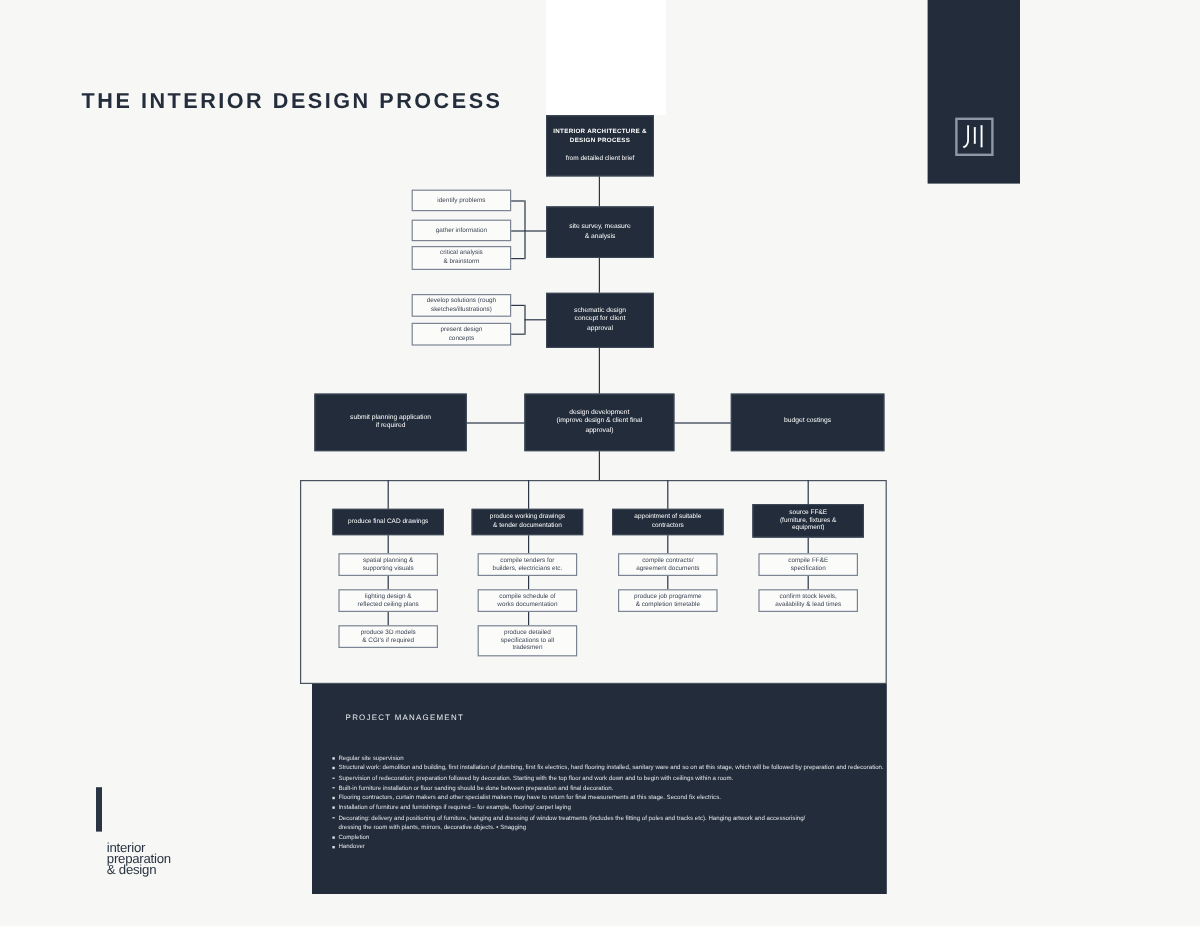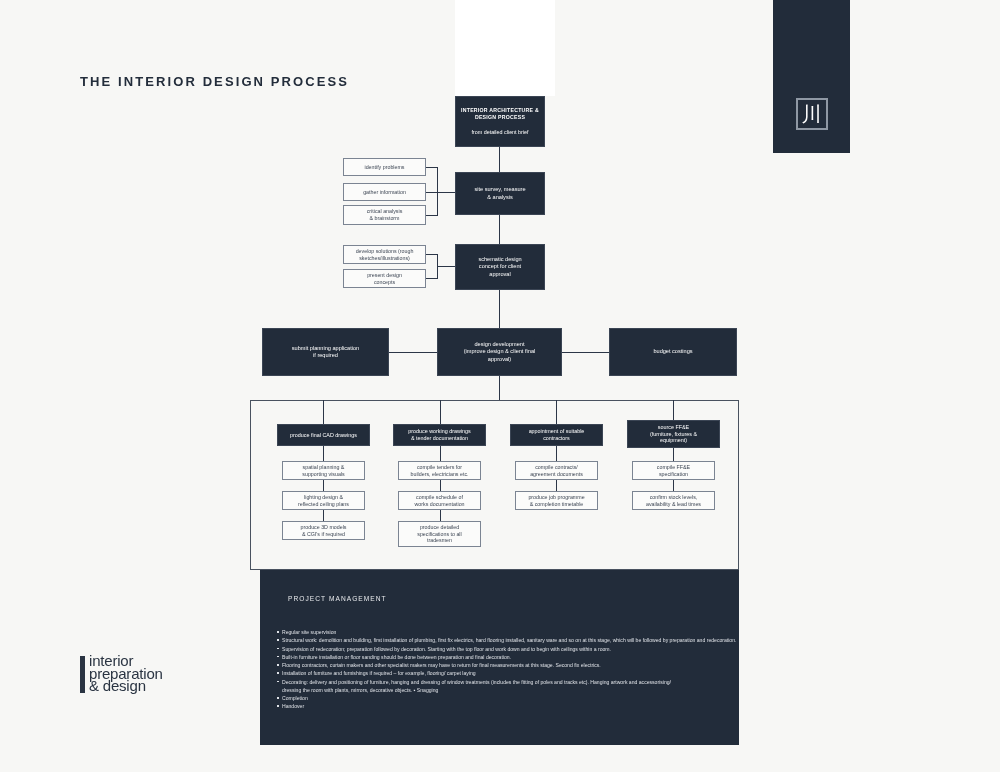--- a/index.html
+++ b/index.html
@@ -18,23 +18,23 @@
   #page {
     position: absolute;
     left: 0; top: 0;
     width: 1000px;
     height: 772px;
   }
   .abs { position: absolute; }
 
   
   #page-title {
-    left: 80px;
+    left: 68px;
     top: 74px;
-    font-size: 13px;
+    font-size: 18px;
     font-weight: bold;
     letter-spacing: 2.1px;
     color: #232d3b;
     white-space: nowrap;
   }
 
   
   .white-band {
     left: 455px;
     top: 0px;
@@ -160,24 +160,25 @@
     align-items: flex-start;
   }
   .logo-bar {
     width: 5px;
     height: 37px;
     background: #2a3442;
     margin-right: 4px;
     margin-top: 1px;
   }
   .logo-words {
-    font-size: 15px;
+    font-size: 11px;
     line-height: 0.84;
     color: #2a3442;
     letter-spacing: -0.2px;
+    margin-top: 48px;
   }
   .logo-words div { display: block; }
 </style>
 </head>
 <body>
 
 <div id="page">
 
   <div class="abs white-band"></div>
 

